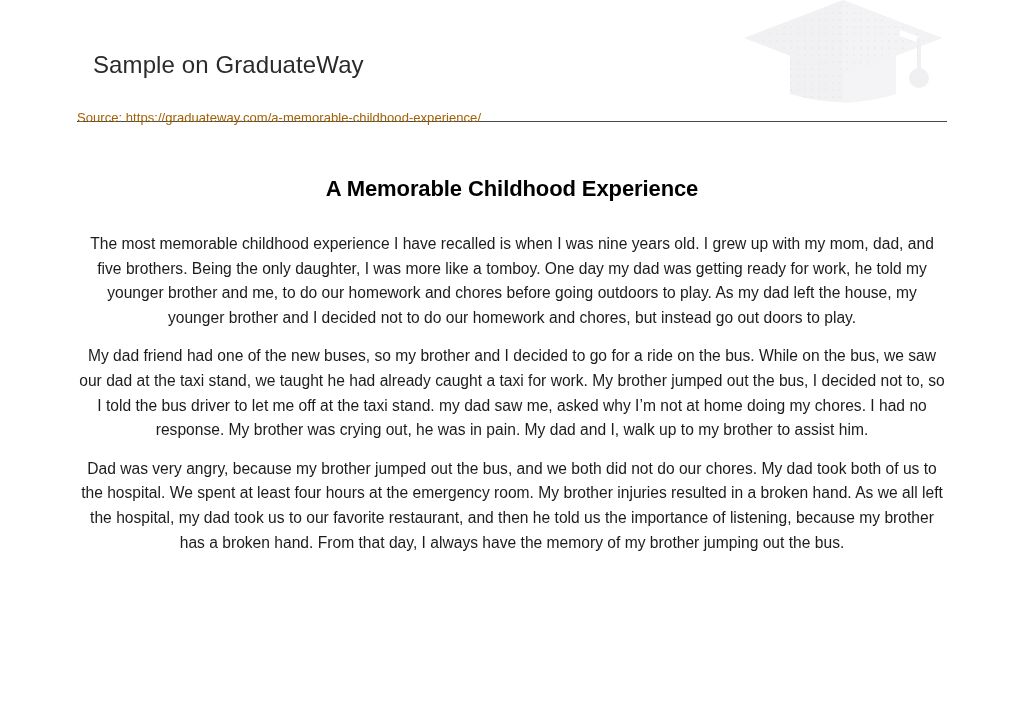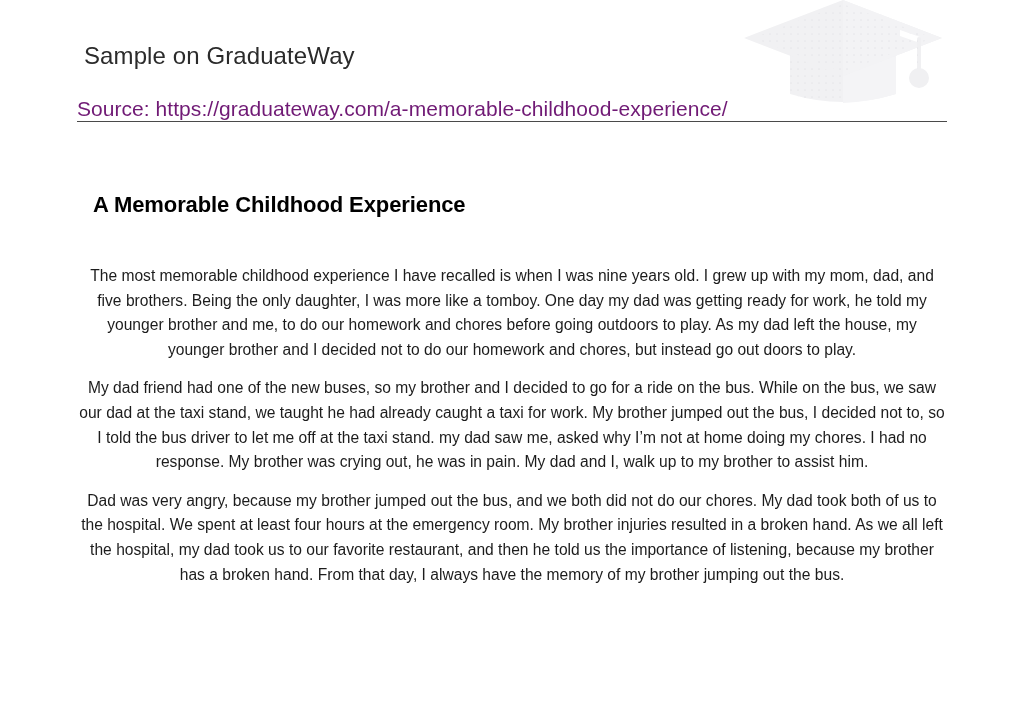--- a/index.html
+++ b/index.html
@@ -32,28 +32,28 @@
     height: 121px;
     box-sizing: border-box;
   }
 
   .brand-title {
     font-size: 24px;
     font-weight: 400;
     color: #2b2b2b;
     line-height: 30px;
     letter-spacing: 0.1px;
-    margin: 7px;
+    margin: 16px;
   }
 
   .source-line {
     margin-top: 28px;
-    font-size: 21px;
+    font-size: 13px;
     font-weight: 400;
-    color: #701a75;
+    color: #a16207;
     line-height: 20px;
     letter-spacing: 0.05px;
     white-space: nowrap;
   }
 
   
   .cap-logo {
     position: absolute;
     top: -10px;
     right: -8px;
@@ -66,26 +66,26 @@
   
   .divider {
     height: 1px;
     background: #4a4a4a;
     margin: 0;
     width: 870px;
   }
 
   
   .essay-title {
-    text-align: left;
+    text-align: center;
     font-size: 22px;
     font-weight: 700;
     color: #000000;
     line-height: 28px;
-    margin: 16px;
+    margin: 0;
     padding-top: 53px;
     letter-spacing: -0.1px;
   }
 
   
   .essay-body {
     padding-top: 29px;
     width: 870px;
   }
 

